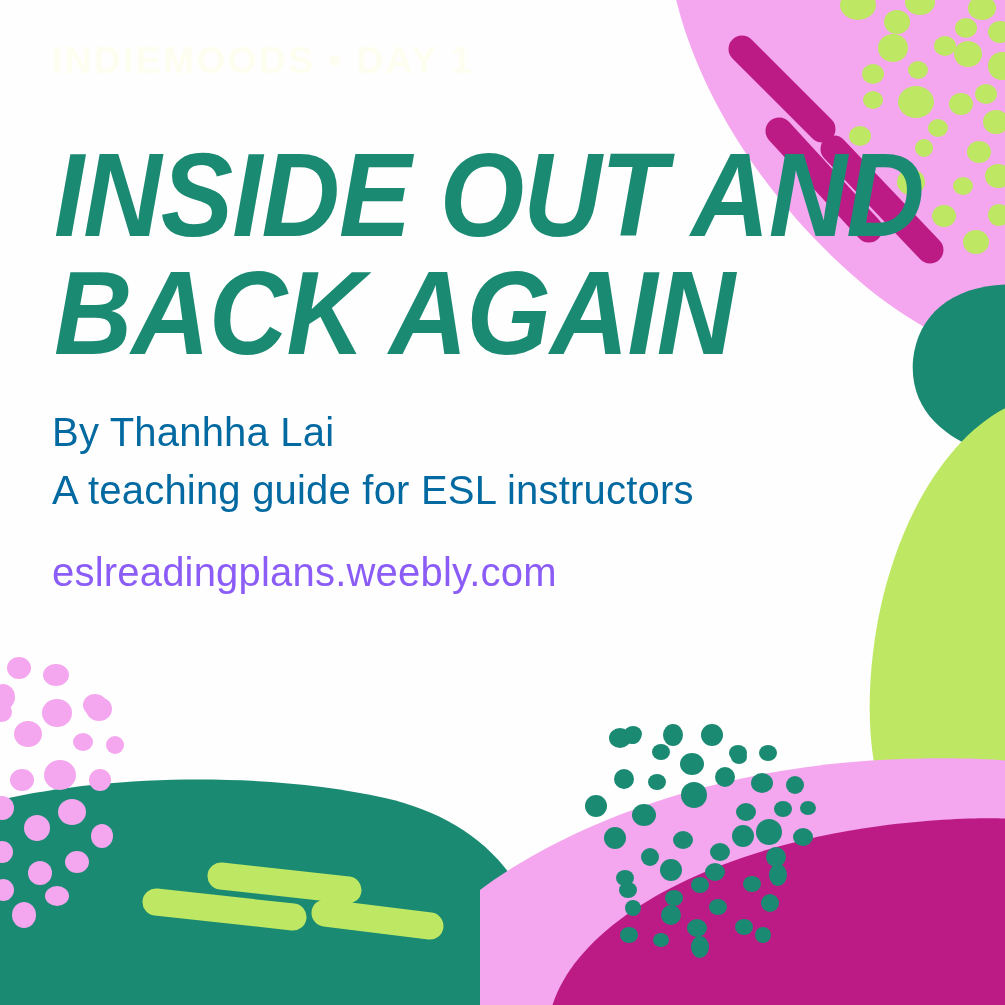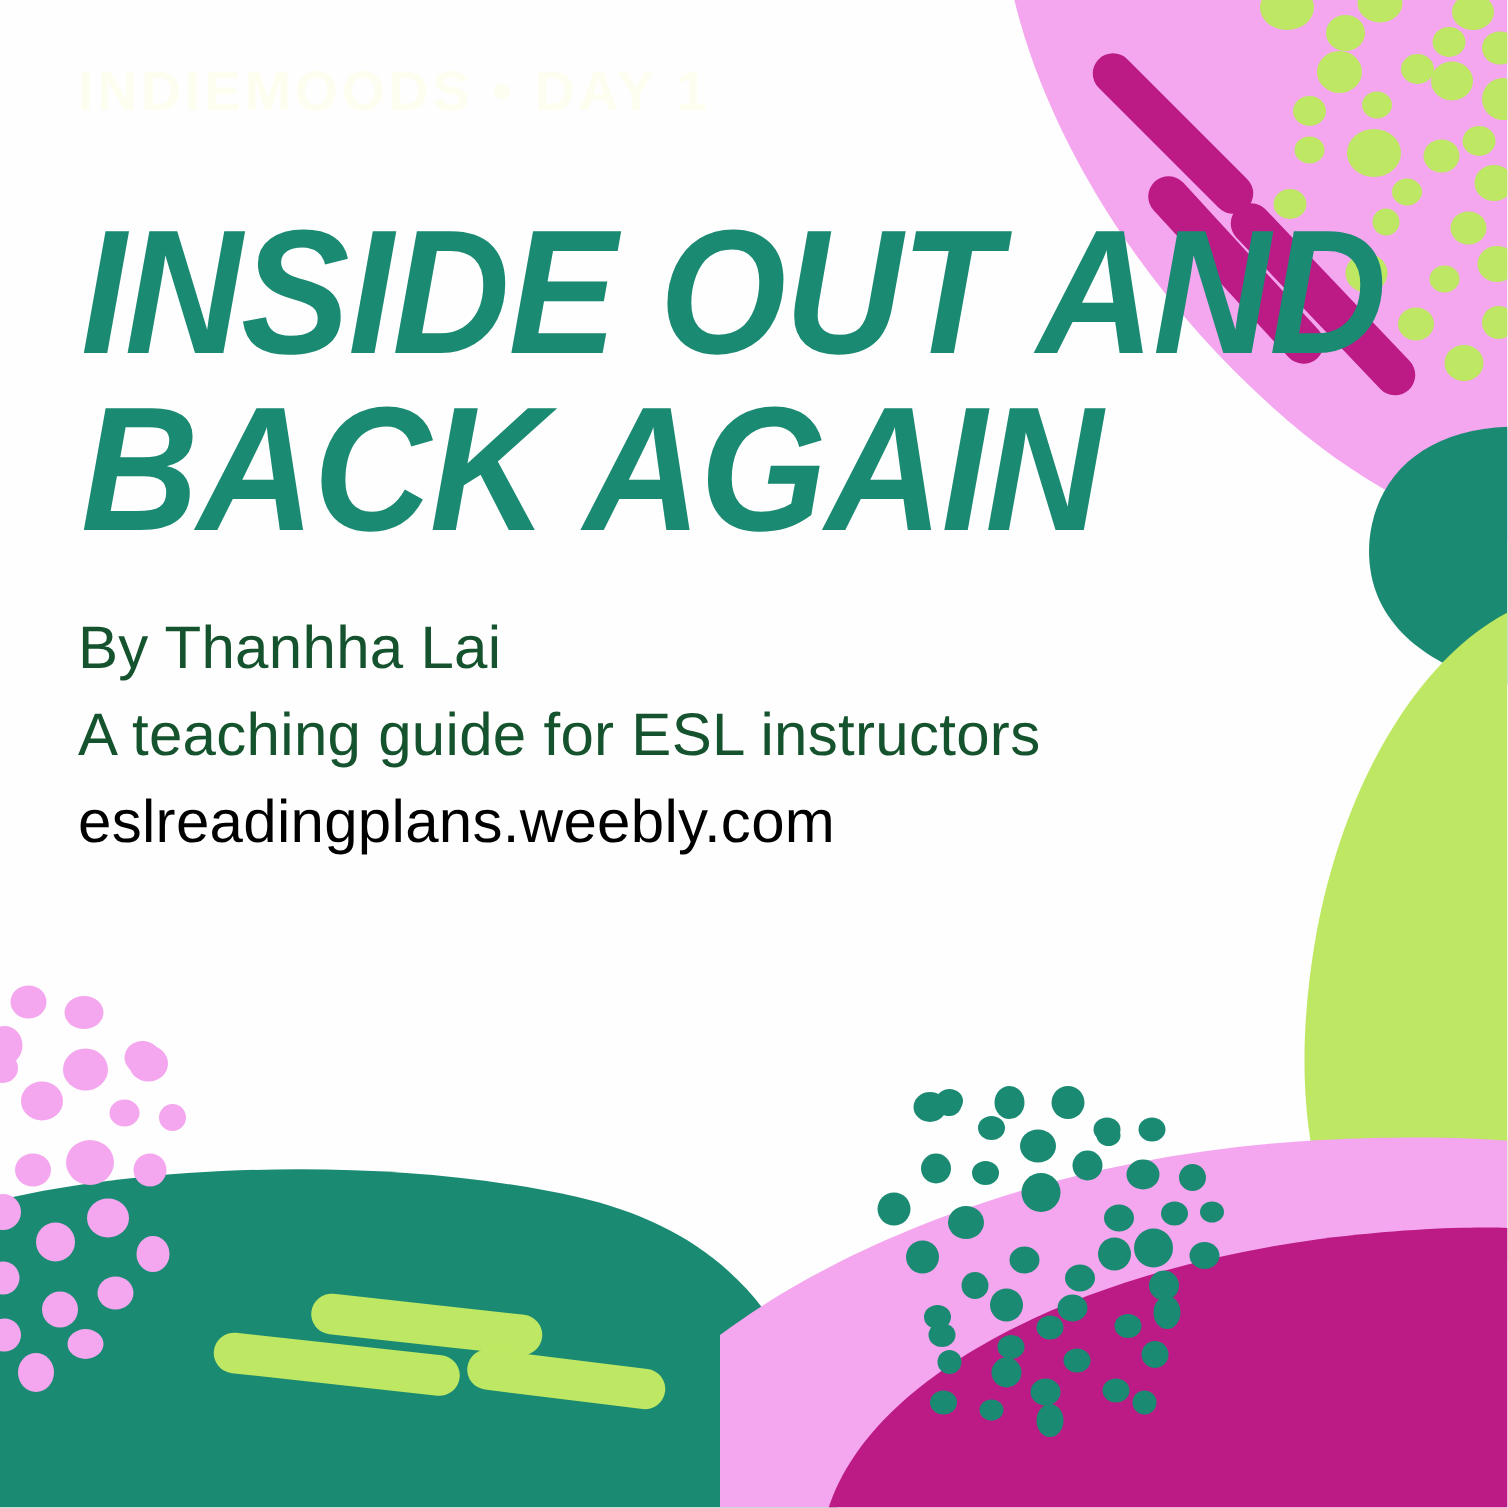--- a/index.html
+++ b/index.html
@@ -51,27 +51,27 @@
     transform: scaleX(0.92);
     transform-origin: left top;
     white-space: nowrap;
   }
   #title .tline { display: block; }
   .sub {
     position: absolute;
     left: 52px;
     font-size: 40px;
     font-weight: normal;
-    color: #14532d;
+    color: #0369a1;
     white-space: nowrap;
     letter-spacing: 0.2px;
   }
   #author   { top: 410px; }
   #tagline  { top: 468px; text-align: center; }
-  #site     { top: 526px; color: #000000; }
+  #site     { top: 550px; color: #8b5cf6; }
 </style>
 </head>
 <body>
 
 <div id="poster">
 
   <svg id="bg-svg" viewBox="0 0 1005 1005">
     <defs>
       <clipPath id="clip-pinkblob">
         <path d="M660,-20 C720,90 800,210 900,300 L1020,360 L1020,-20 Z"></path>

